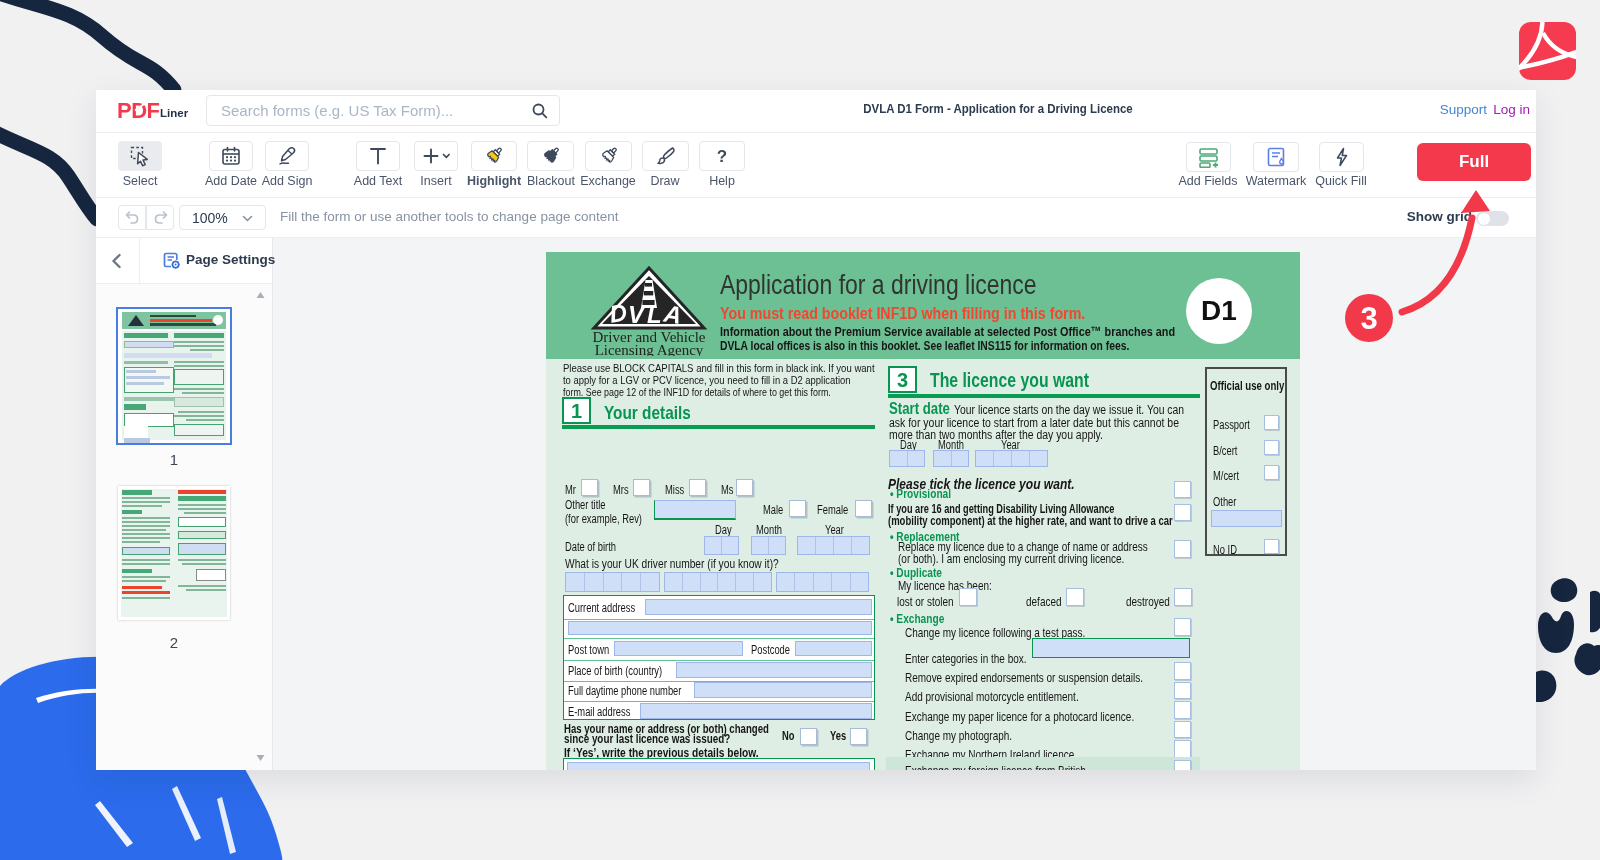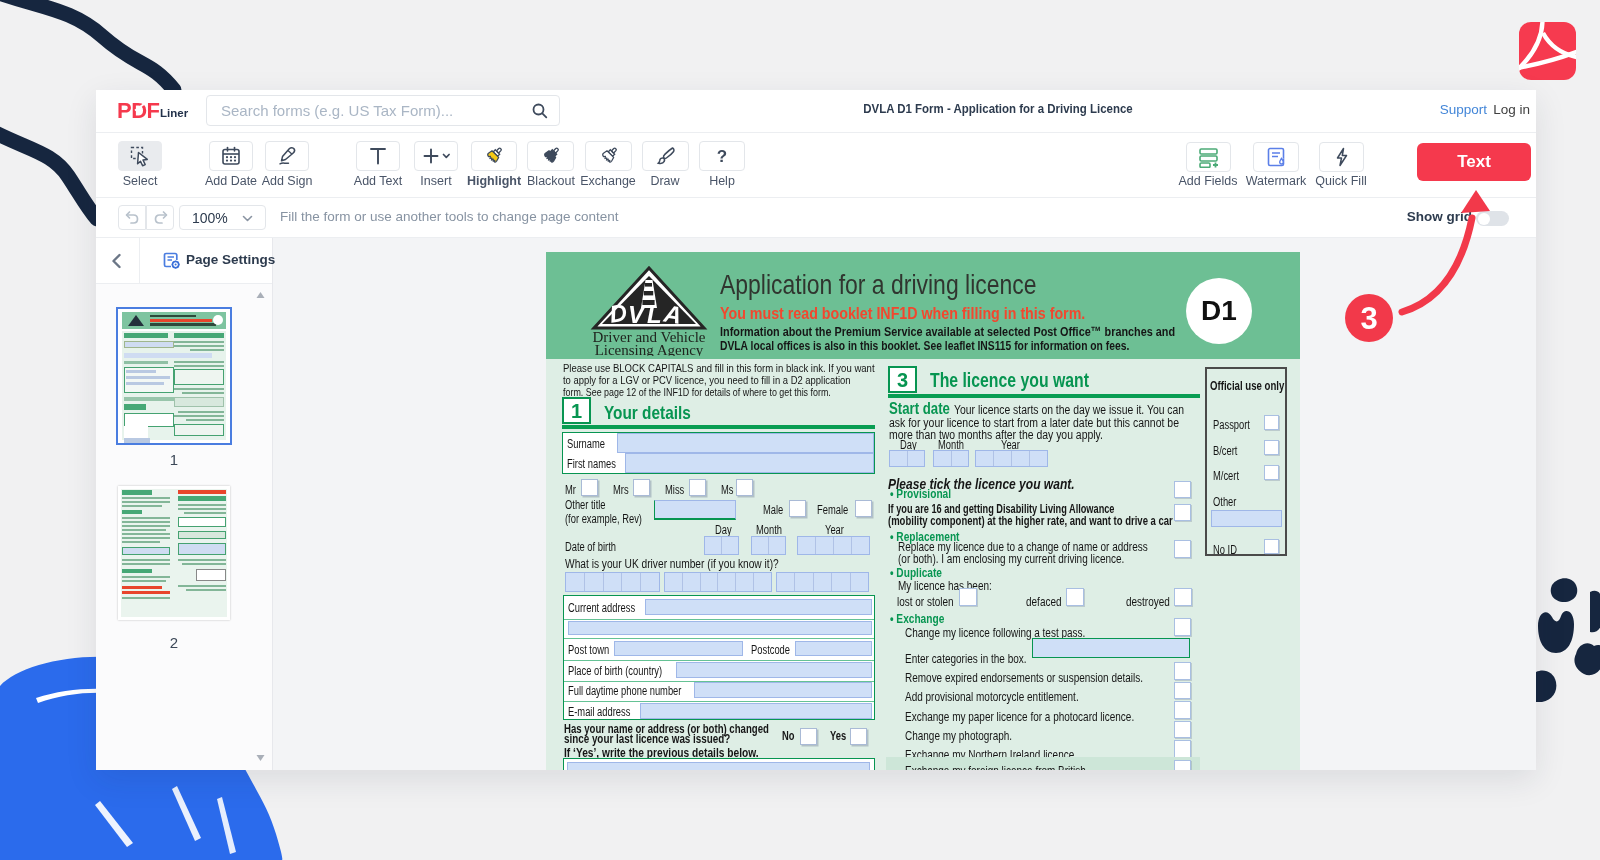--- a/index.html
+++ b/index.html
@@ -76,21 +76,21 @@
     </div>
     <div class="abs" style="left:90px;top:5px;width:354px;height:31px;border:1px solid #e3e6ea;border-radius:4px;margin-left:20px;">
       <span style="position:absolute;left:14px;top:6px;font-size:15px;color:#aab6c5;">Search forms (e.g. US Tax Form)...</span>
       <svg style="position:absolute;right:11px;top:7px;" width="16" height="16" viewBox="0 0 16 16">
           <circle cx="6.5" cy="6.5" r="5" fill="none" stroke="#3e4a5c" stroke-width="1.8"></circle>
           <line x1="10.3" y1="10.3" x2="14.3" y2="14.3" stroke="#3e4a5c" stroke-width="1.8" stroke-linecap="round"></line>
         </svg>
     </div>
     <div class="abs navy" style="left:534px;top:11px;width:736px;text-align:center;font-size:13.5px;font-weight:bold;transform:scaleX(.85);">DVLA D1 Form - Application for a Driving Licence</div>
     <div class="abs" style="right:49px;top:12px;font-size:13.5px;color:#4386d8;">Support</div>
-    <div class="abs" style="right:6px;top:12px;font-size:13.5px;color:#404040;">Log in</div>
+    <div class="abs" style="right:6px;top:12px;font-size:13.5px;color:#a21caf;">Log in</div>
   </div>
   <div id="toolbar">
 
     <div class="tbtn" style="left:22px;top:8px;background:#e9ebee;border-color:#e9ebee;">
       <svg width="22" height="22" viewBox="0 0 22 22">
           <rect x="2.5" y="2.5" width="11" height="11" fill="none" stroke="#3e4a5c" stroke-width="1.4" stroke-dasharray="2.6 2.2"></rect>
           <path d="M 9.5 7.5 L 18.3 14.4 L 14 15 L 16.2 19.6 L 13.6 20.8 L 11.5 16.2 L 8.6 18.8 Z" fill="#fff" stroke="#3e4a5c" stroke-width="1.5" stroke-linejoin="round"></path>
         </svg>
     </div>
     <div class="tlabel" style="left:44px;">Select</div>
@@ -208,21 +208,21 @@
     </div>
     <div class="tlabel" style="left:1180px;">Watermark</div>
 
     <div class="tbtn" style="left:1223px;top:9px;width:45px;">
       <svg width="22" height="22" viewBox="0 0 22 22">
           <path d="M 12.5 2.5 L 6.5 12 L 10.5 12 L 9 19.5 L 15.5 9.5 L 11.3 9.5 Z" fill="none" stroke="#3e4a5c" stroke-width="1.5" stroke-linejoin="round"></path>
         </svg>
     </div>
     <div class="tlabel" style="left:1245px;">Quick Fill</div>
 
-    <div class="abs" style="left:1321px;top:10px;width:114px;height:38px;background:#f5394d;border-radius:6px;text-align:center;line-height:38px;color:#fff;font-size:17px;font-weight:bold;">Text</div>
+    <div class="abs" style="left:1321px;top:10px;width:114px;height:38px;background:#f5394d;border-radius:6px;text-align:center;line-height:38px;color:#fff;font-size:17px;font-weight:bold;">Full</div>
   </div>
   <div id="bar2">
     <div class="abs" style="left:22px;top:7px;width:28px;height:25px;border:1px solid #e3e6ea;border-radius:4px 0 0 4px;">
       <svg style="margin:4px 0 0 5px" width="16" height="15" viewBox="0 0 16 15">
           <path d="M 5.5 2 L 2.5 5 L 5.5 8" fill="none" stroke="#b9c2cc" stroke-width="1.7" stroke-linecap="round" stroke-linejoin="round"></path>
           <path d="M 2.8 5 L 9.5 5 C 12 5, 13.5 6.8, 13.5 9 C 13.5 11.2, 12 13 9.5 13 L 7 13" fill="none" stroke="#b9c2cc" stroke-width="1.7" stroke-linecap="round"></path>
         </svg>
     </div>
     <div class="abs" style="left:50px;top:7px;width:28px;height:25px;border:1px solid #e3e6ea;border-radius:0 4px 4px 0;">
       <svg style="margin:4px 0 0 6px" width="16" height="15" viewBox="0 0 16 15">
@@ -273,26 +273,20 @@
       <div class="t b" style="left:640px;top:43px;width:66px;text-align:center;font-size:28px;color:#111;transform:scaleX(1);">D1</div>
 
       <div class="t" style="left:17px;top:109px;font-size:11.8px;transform:scaleX(.81);">Please use BLOCK CAPITALS and fill in this form in black ink. If you want</div>
       <div class="t" style="left:17px;top:121px;font-size:11.8px;transform:scaleX(.80);">to apply for a LGV or PCV licence, you need to fill in a D2 application</div>
       <div class="t" style="left:17px;top:133px;font-size:11.8px;transform:scaleX(.755);">form. See page 12 of the INF1D for details of where to get this form.</div>
 
       <div class="secbox" style="left:16px;top:145px;">1</div>
       <div class="t b g" style="left:58.4px;top:150px;font-size:18.5px;transform:scaleX(.83);">Your details</div>
       <div class="gbar" style="left:16px;top:173px;width:313px;"></div>
 
-      <div class="abs" style="left:16px;top:180px;width:313px;height:42px;border:1px solid #079551;background:#fff;">
-        <div class="inp" style="left:54px;top:0px;width:257px;height:20px;"></div>
-        <div class="t" style="left:4px;top:3.5px;">Surname</div>
-        <div class="inp" style="left:62px;top:20px;width:249px;height:20px;"></div>
-        <div class="t" style="left:4px;top:24px;">First names</div>
-      </div>
 
       <div class="t" style="left:19px;top:231px;">Mr</div>
         <div class="cbx" style="left:34.9px;top:227px;"></div>
       <div class="t" style="left:67px;top:231px;">Mrs</div>
         <div class="cbx" style="left:87.3px;top:227px;"></div>
       <div class="t" style="left:119px;top:231px;">Miss</div>
         <div class="cbx" style="left:142.5px;top:227px;"></div>
       <div class="t" style="left:175px;top:231px;">Ms</div>
         <div class="cbx" style="left:190.4px;top:227px;"></div>
 

